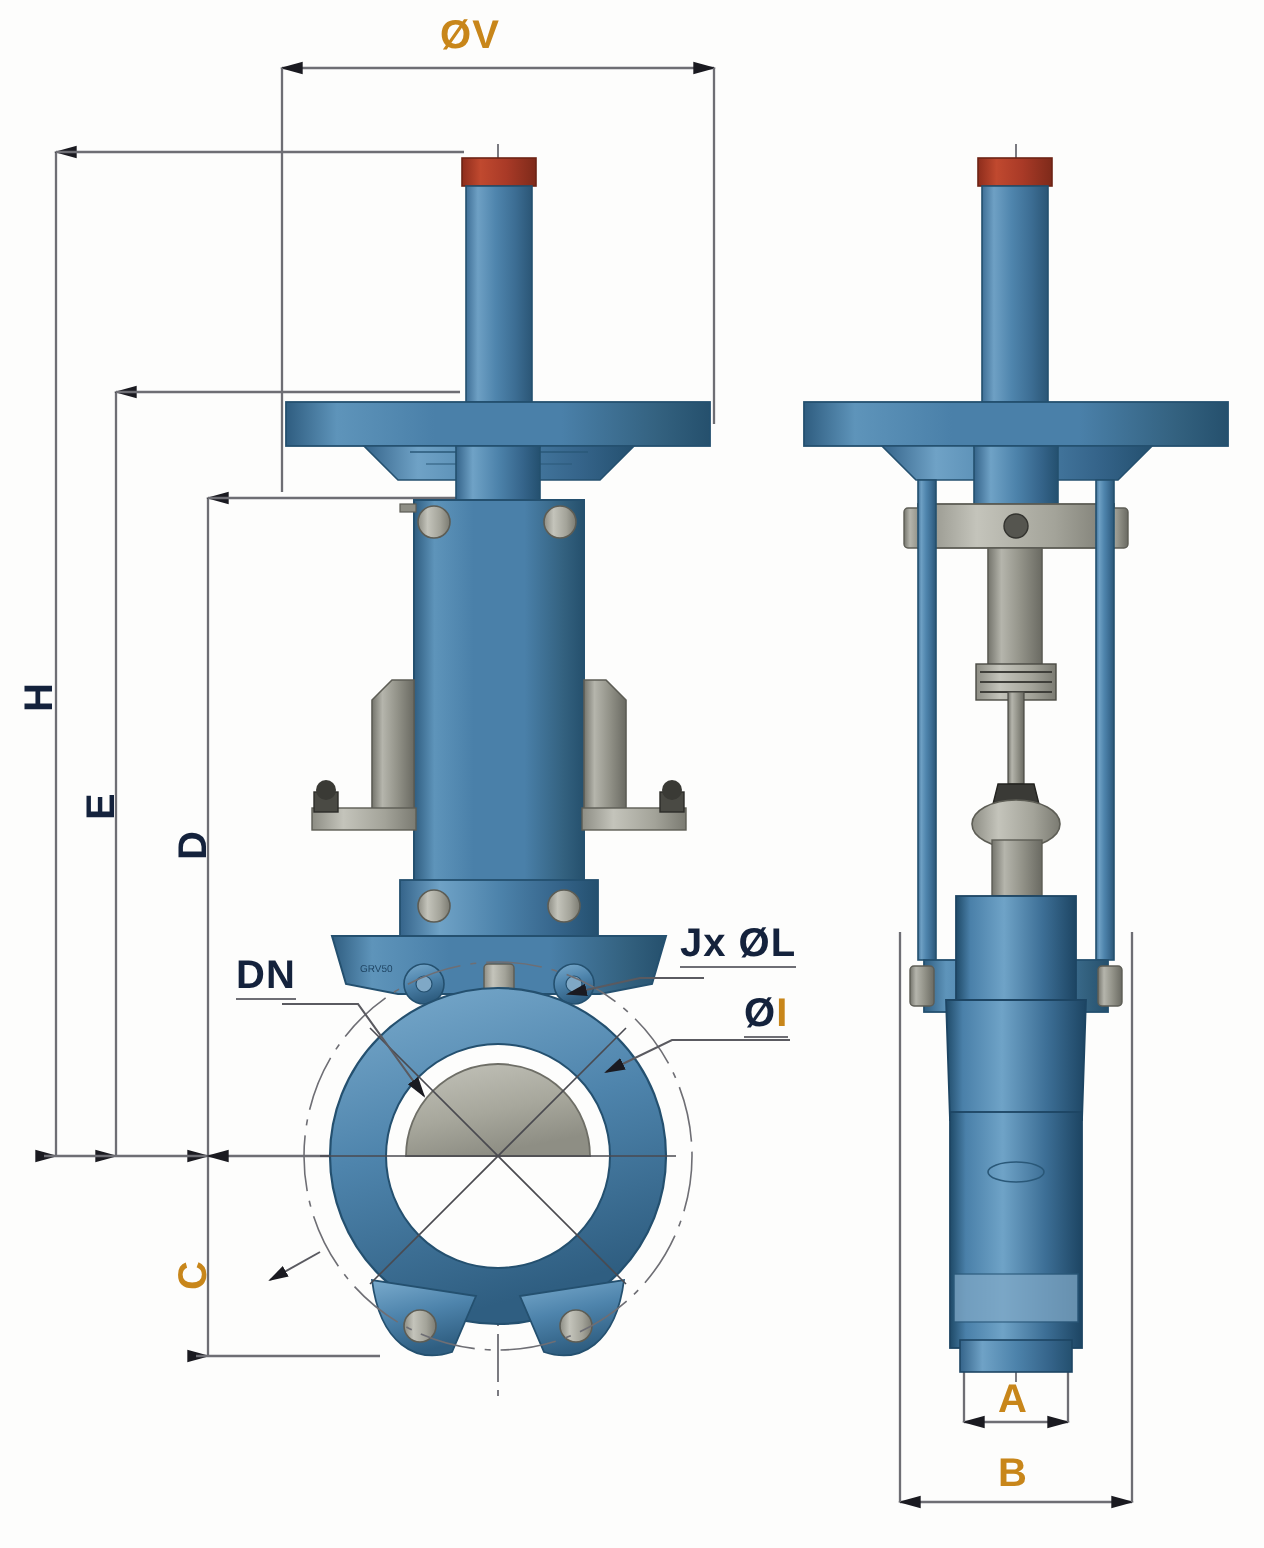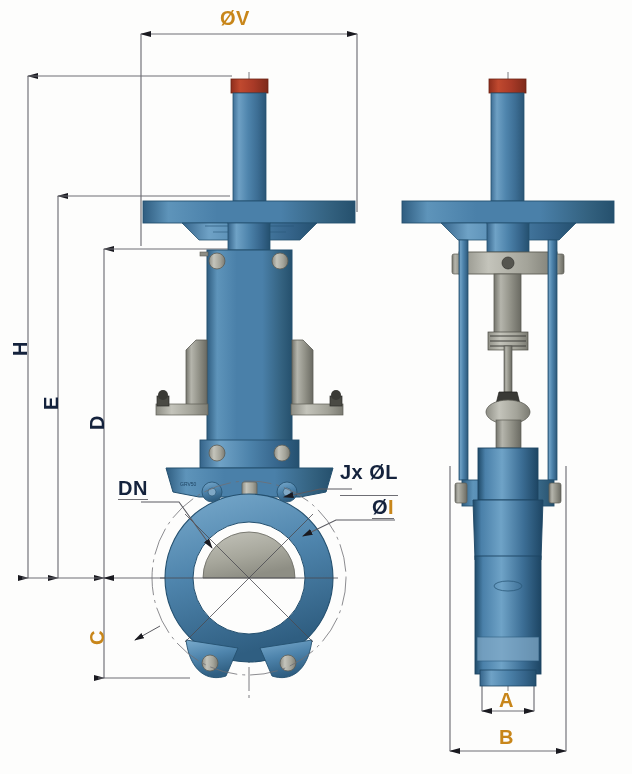--- a/index.html
+++ b/index.html
@@ -287,21 +287,21 @@
 </div>
 
 <div class="dimlabel rot" style="left:87px;top:645px;">
   <span class="n" style="color:#c8861a">C</span>
 </div>
 
 <div class="dimlabel" style="left:118px;top:478px;border-bottom:1.3px solid #6e6e74;padding-bottom:1px;">
   <span class="n">DN</span>
 </div>
 
-<div class="dimlabel" style="left:340px;top:462px;border-bottom:1.3px solid #6e6e74;padding-bottom:13px;">
+<div class="dimlabel" style="left:340px;top:462px;border-bottom:1.3px solid #6e6e74;padding-bottom:1px;">
   <span class="n">Jx Ø</span><span class="n">L</span>
 </div>
 
 <div class="dimlabel" style="left:372px;top:497px;border-bottom:1.3px solid #6e6e74;padding-bottom:1px;">
   <span class="n">Ø</span><span class="n" style="color:#c8861a">I</span>
 </div>
 
 <div class="dimlabel" style="left:499px;top:690px;">
   <span class="g">A</span>
 </div>

